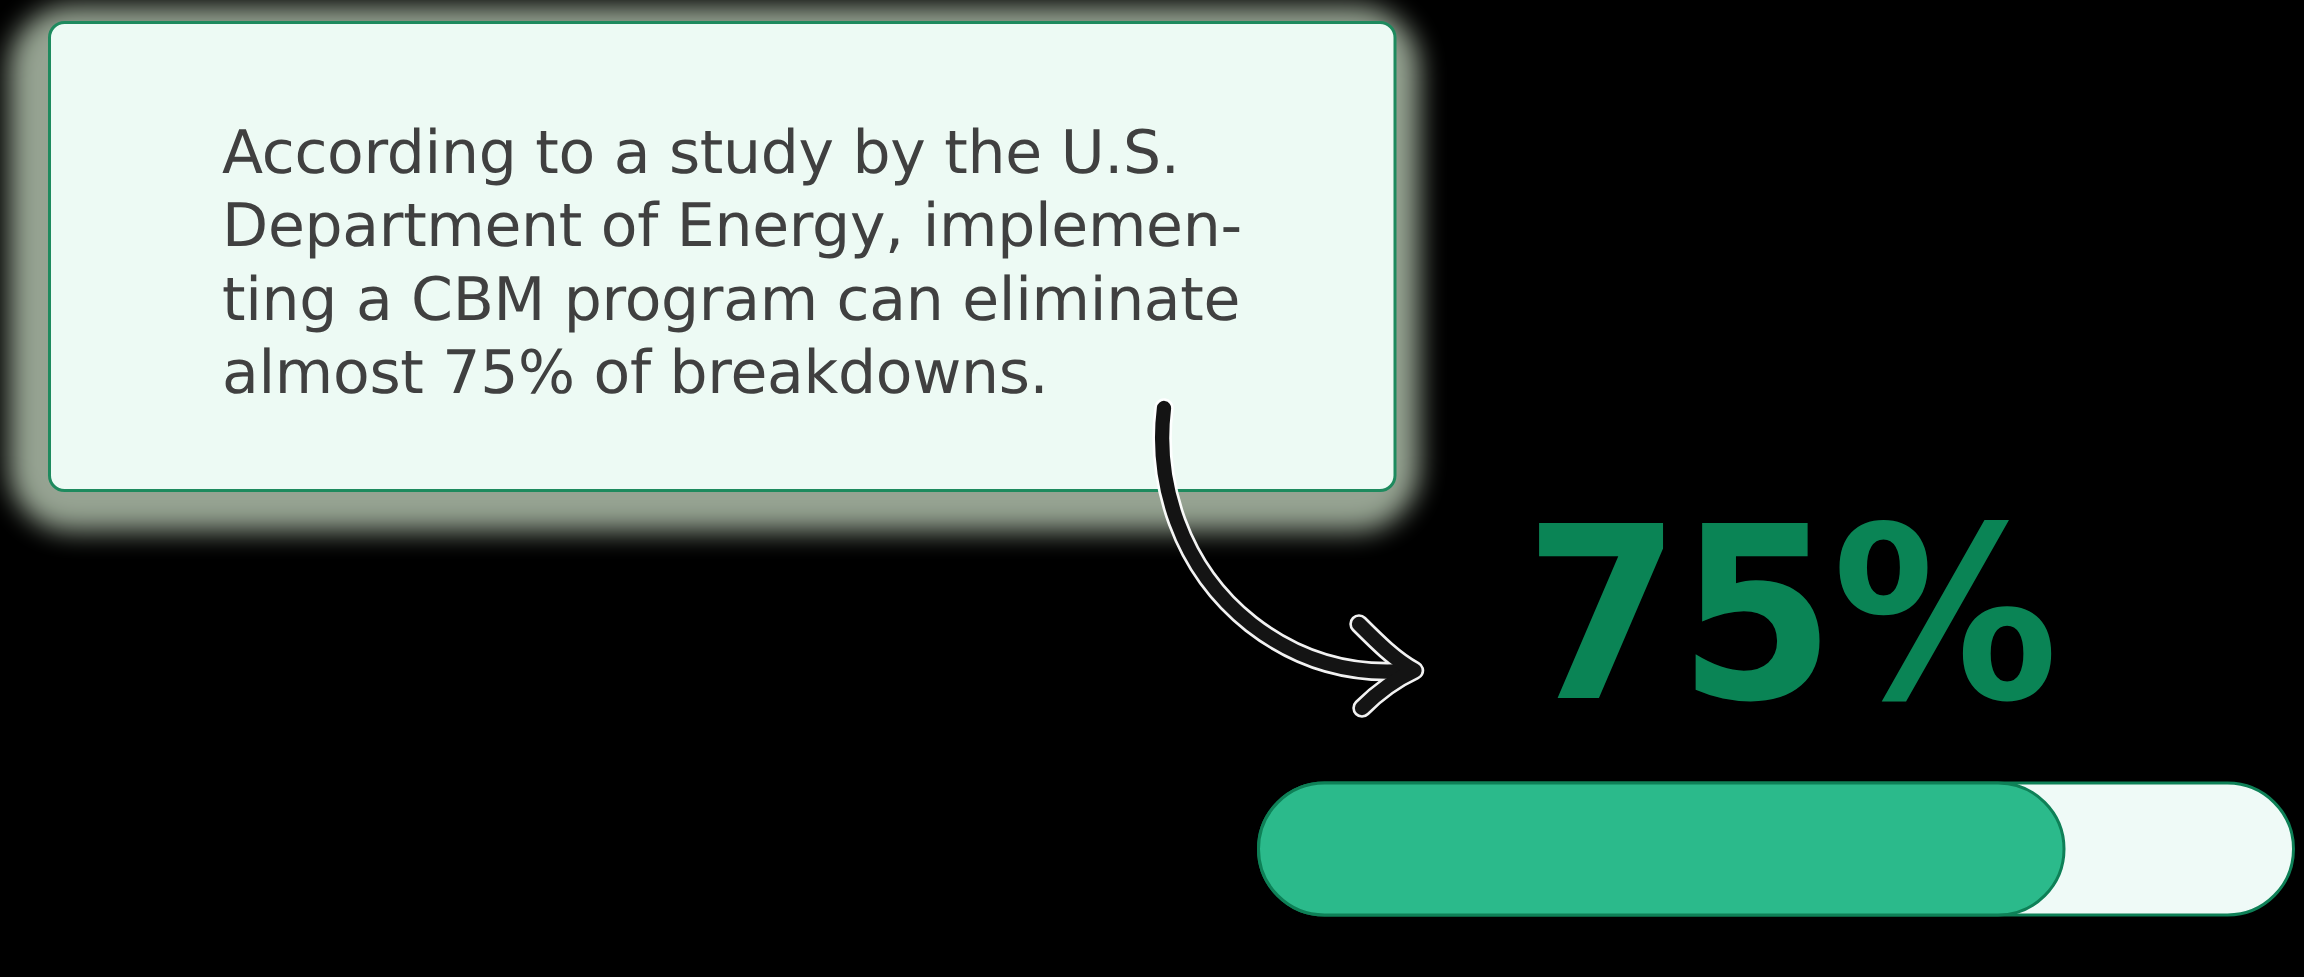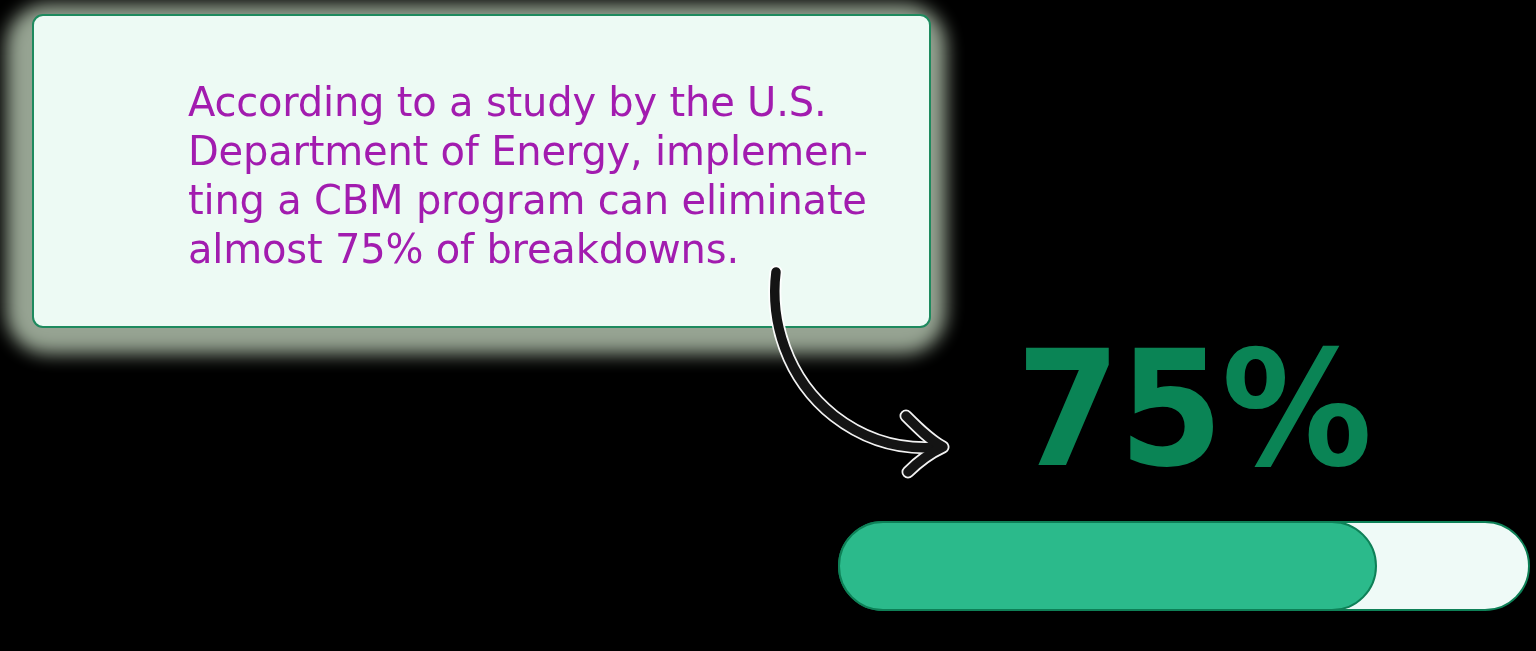--- a/index.html
+++ b/index.html
@@ -110,21 +110,21 @@
   }
 </style>
 </head>
 <body>
 
 <div id="stage" style="background: rgb(0, 0, 0);">
 
   <div id="callout-shadow" style="background: rgb(155, 169, 151);"></div>
 
   <div id="callout-card" style="background: rgb(237, 250, 244); border-color: rgb(30, 138, 94);">
-    <p id="callout-text" style="color: #a21caf; margin-left: 40px;">According to a study by the U.S.
+    <p id="callout-text" style="color: #404040;">According to a study by the U.S.
 Department of Energy, implemen-
 ting a CBM program can eliminate
 almost 75% of breakdowns.</p>
   </div>
 
   <svg id="arrow-svg" viewBox="0 0 230 230" aria-hidden="true">
     <g fill="none" stroke="#FFFFFF" stroke-width="13" stroke-linecap="round" stroke-linejoin="round" opacity="0.95">
       <path d="M36 22 C 30 70, 46 128, 94 166 C 130 194, 168 200, 200 197"></path>
       <path d="M166 166 C 178 178, 190 190, 203 197 C 190 203, 178 212, 168 222"></path>
     </g>

